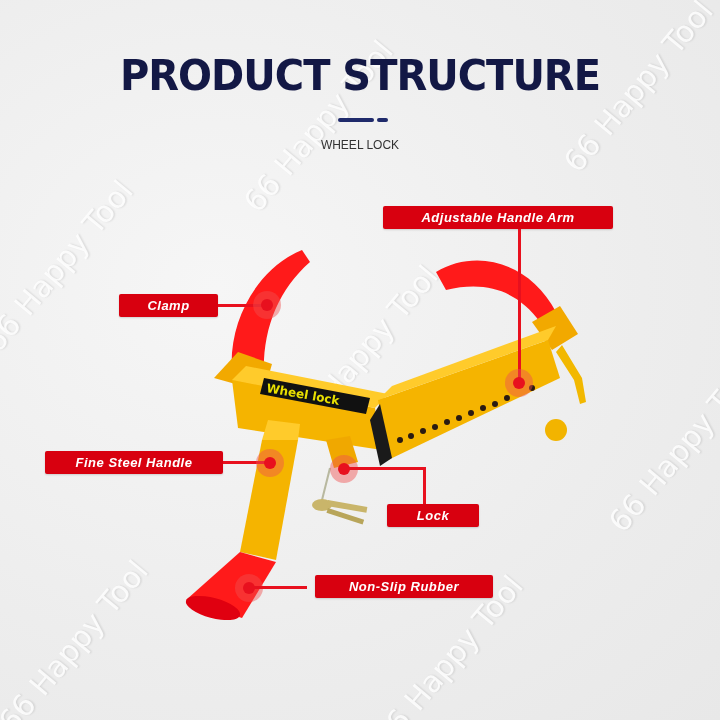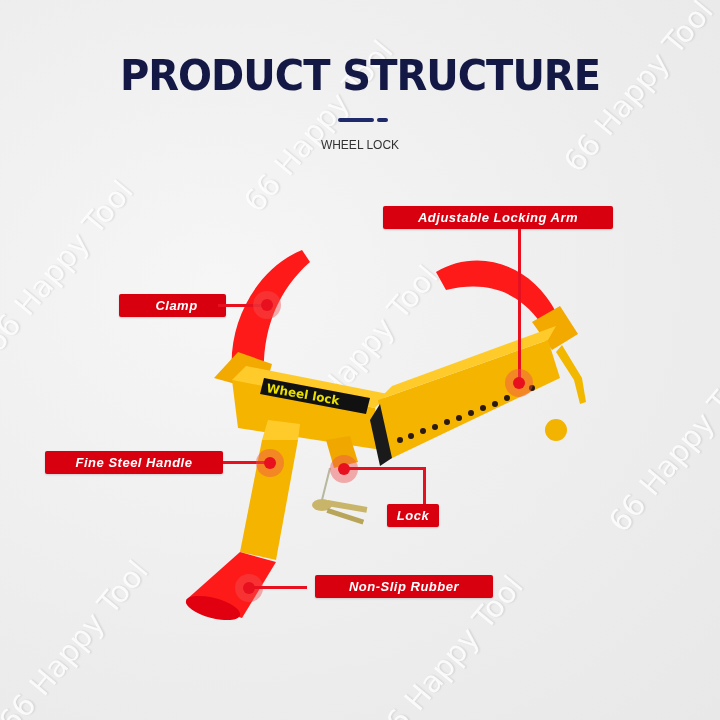--- a/index.html
+++ b/index.html
@@ -104,32 +104,32 @@
   <path d="M326,440 L350,436 L358,462 L334,468 Z" fill="#f0a800"></path>
 
   <g>
     <line x1="330" y1="468" x2="322" y2="500" stroke="#b8b8a0" stroke-width="2"></line>
     <ellipse cx="322" cy="505" rx="10" ry="6" fill="#c9b56a"></ellipse>
     <rect x="328" y="500" width="40" height="6" fill="#c9b56a" transform="rotate(10 328 500)"></rect>
     <rect x="328" y="508" width="38" height="5" fill="#b8a55a" transform="rotate(18 328 508)"></rect>
   </g>
 </svg>
 
-<div class="label" style="left:383px; top:206px; width:230px;">Adjustable Locking Arm</div>
+<div class="label" style="left:383px; top:206px; width:230px;">Adjustable Handle Arm</div>
 <div class="line" style="left:518px; top:229px; width:3px; height:152px;"></div>
 <div class="dot" style="left:505px; top:369px;"></div>
 
-<div class="label" style="left:119px; top:294px; width:99px;padding-left:8px;">Clamp</div>
+<div class="label" style="left:119px; top:294px; width:99px;">Clamp</div>
 <div class="line" style="left:218px; top:304px; width:50px; height:3px;"></div>
 <div class="dot" style="left:253px; top:291px;"></div>
 
 <div class="label" style="left:45px; top:451px; width:178px;">Fine Steel Handle</div>
 <div class="line" style="left:223px; top:461px; width:48px; height:3px;"></div>
 <div class="dot" style="left:256px; top:449px;"></div>
 
 <div class="dot" style="left:330px; top:455px;"></div>
 <div class="line" style="left:344px; top:467px; width:82px; height:3px;"></div>
 <div class="line" style="left:423px; top:467px; width:3px; height:37px;"></div>
-<div class="label" style="left:387px; top:504px; width:52px;">Lock</div>
+<div class="label" style="left:387px; top:504px; width:92px;">Lock</div>
 
 <div class="dot" style="left:235px; top:574px;"></div>
 <div class="line" style="left:249px; top:586px; width:58px; height:3px;"></div>
 <div class="label" style="left:307px; top:575px; width:178px;margin-left:8px;">Non-Slip Rubber</div>
 
 </body></html>

